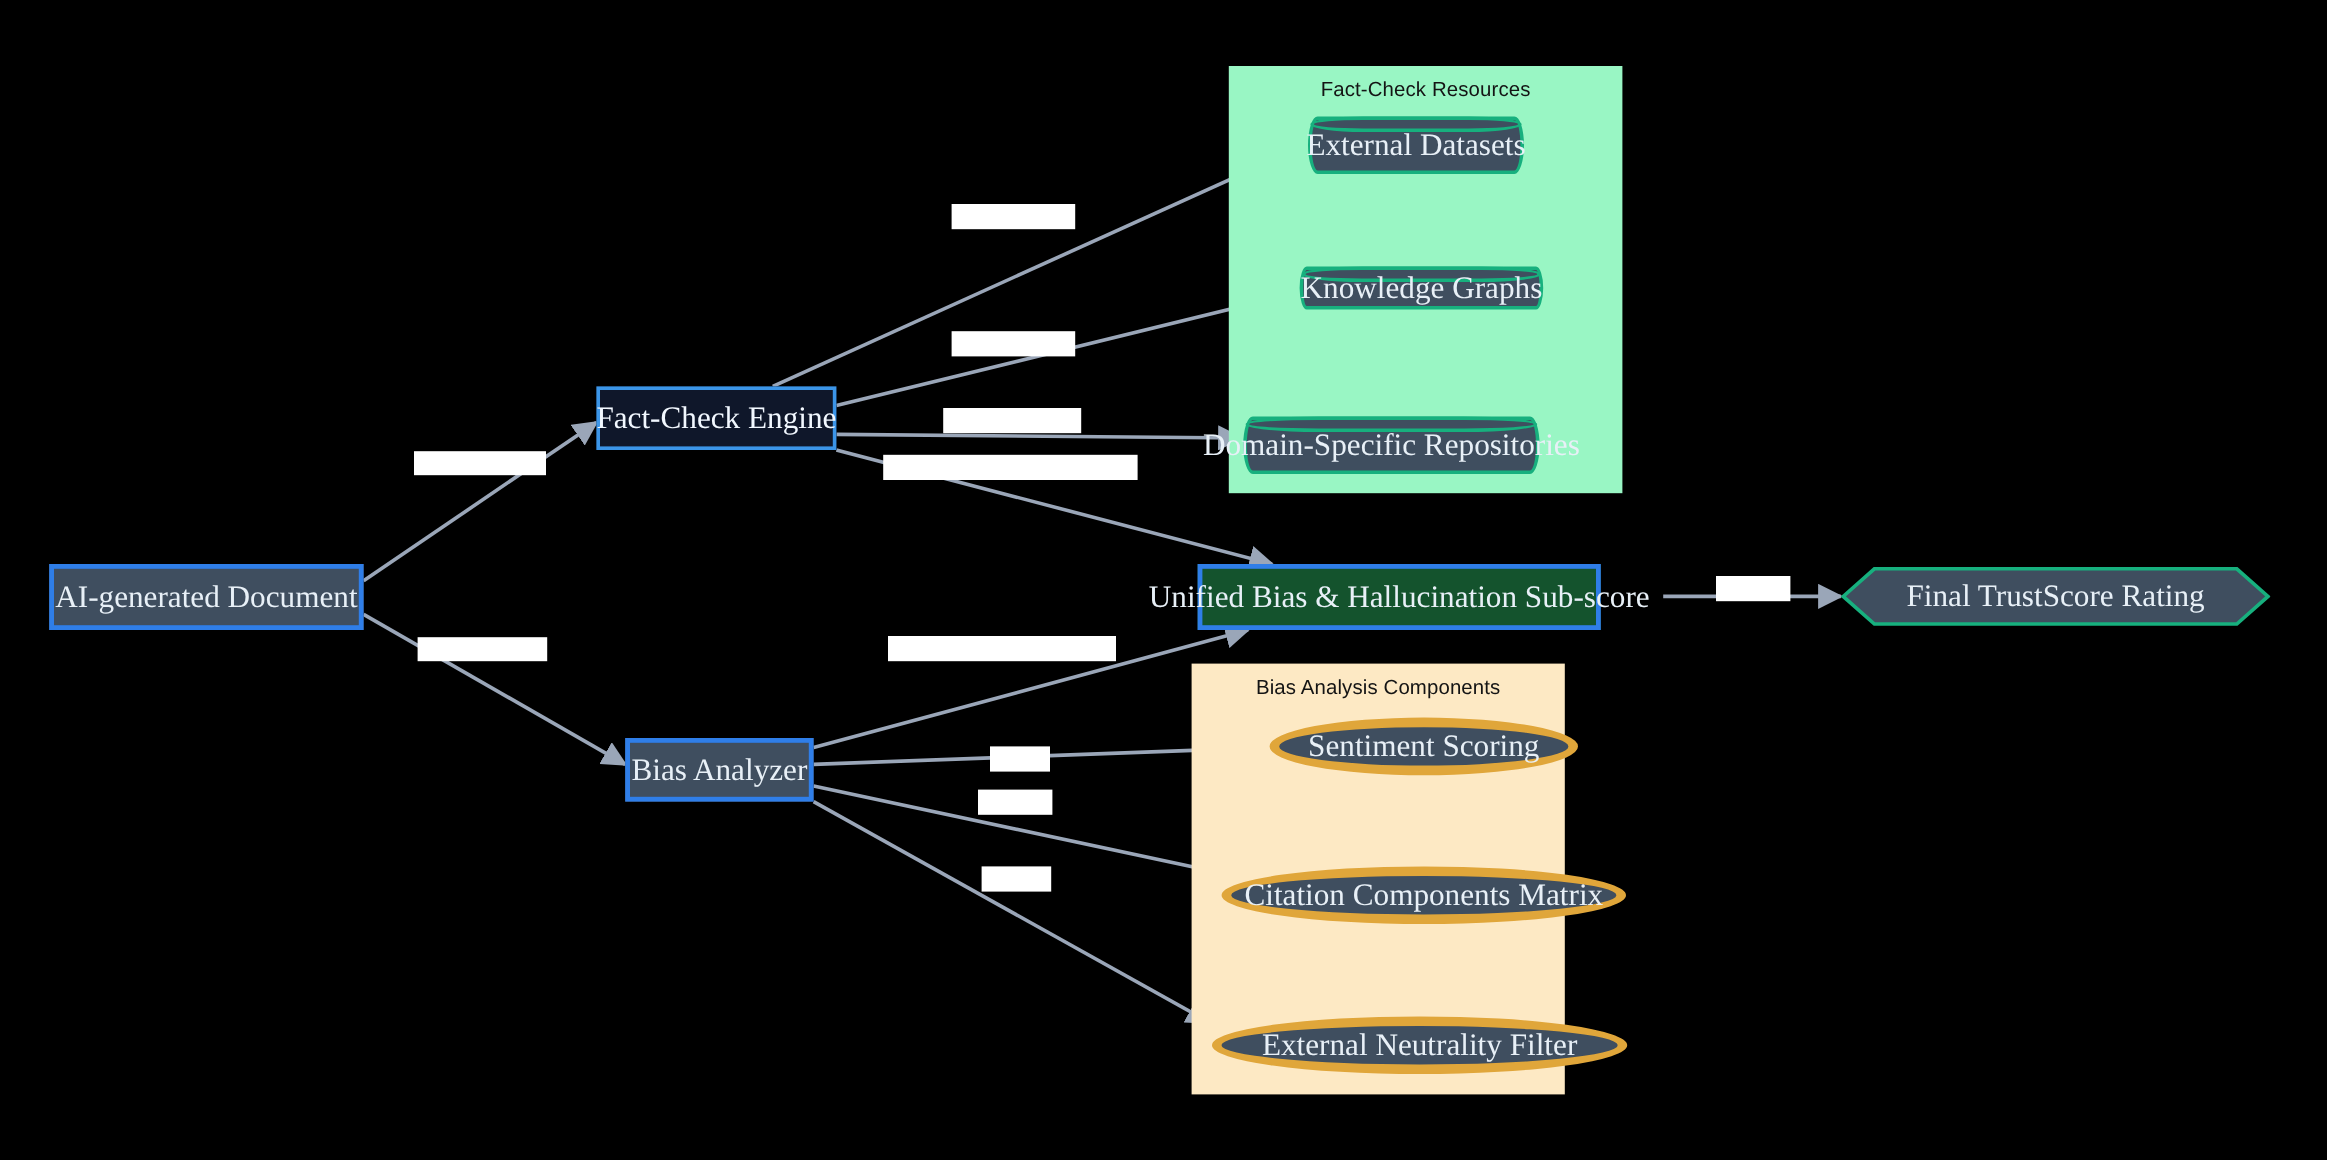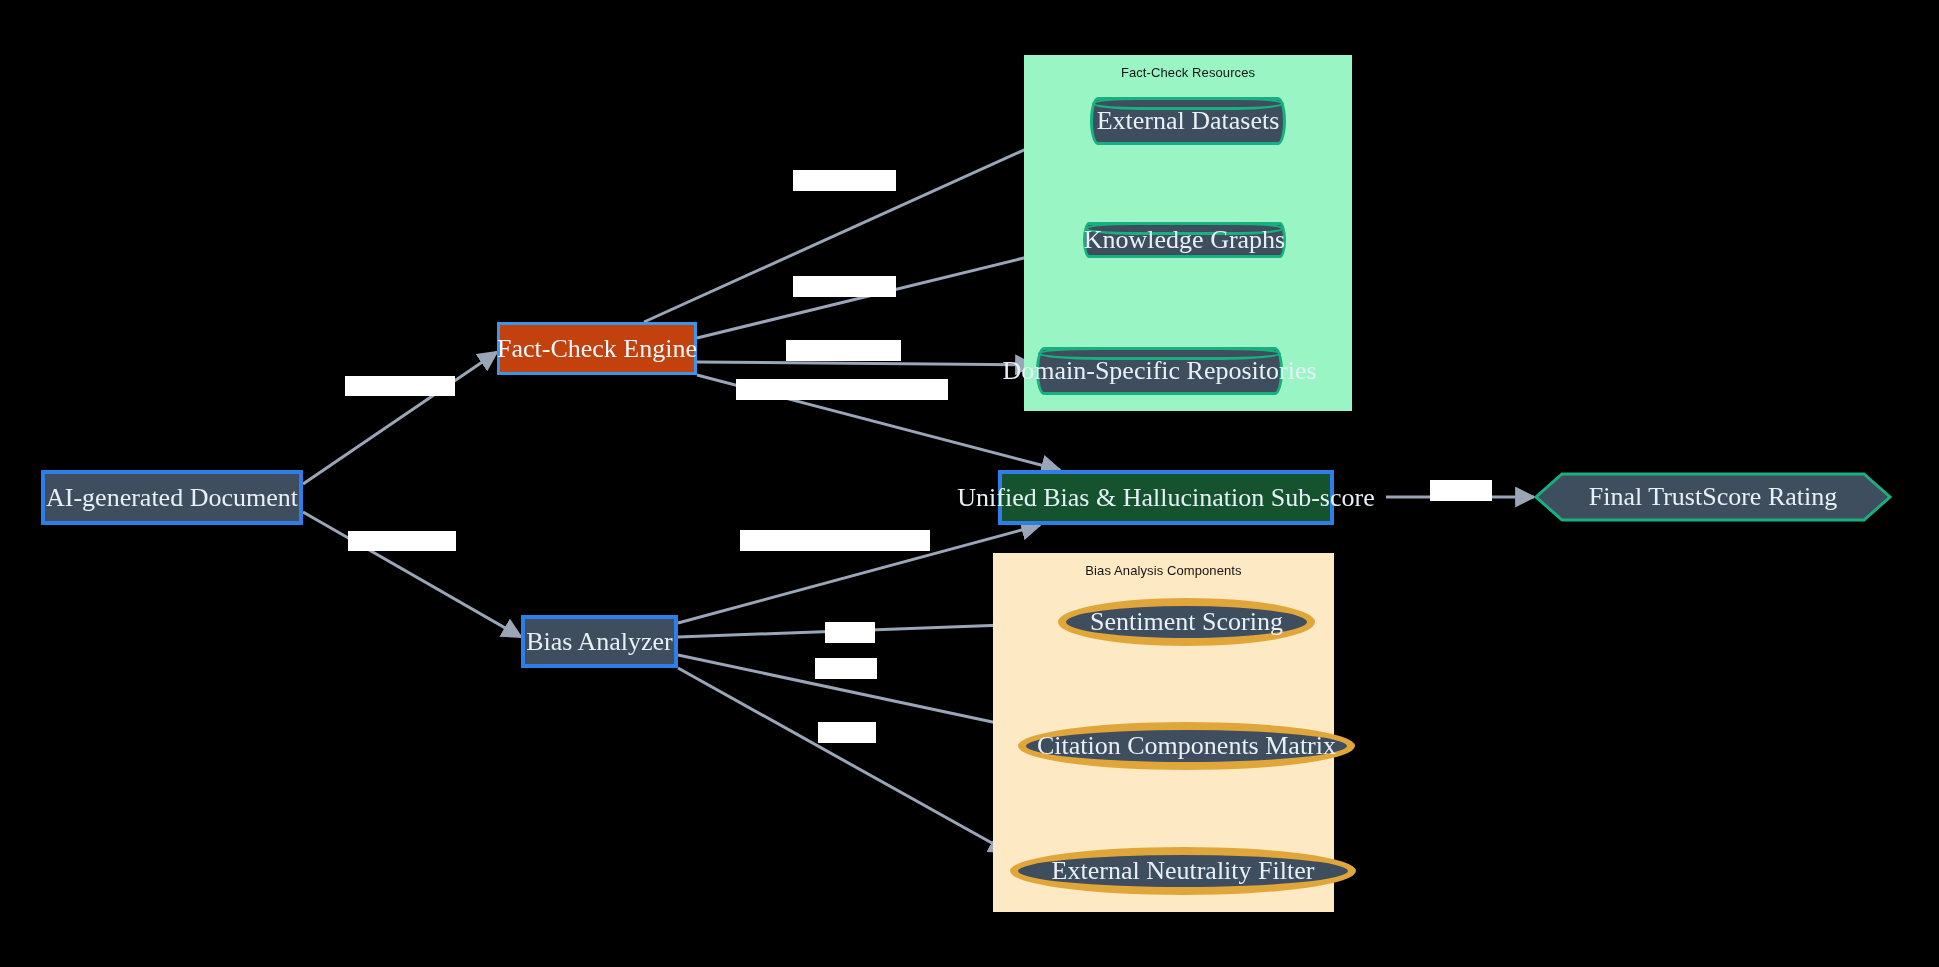--- a/index.html
+++ b/index.html
@@ -3,29 +3,29 @@
 <meta charset="utf-8">
 <style>
   html,body{margin:0;padding:0;background:#000;}
   body{width:1939px;height:967px;overflow:hidden;font-family:"Liberation Sans",sans-serif;}
   #stage{position:relative;width:1939px;height:967px;background:#000;}
   svg#wires{position:absolute;left:0;top:0;width:1939px;height:967px;}
 
   .cluster{position:absolute;box-sizing:border-box;}
   .cluster-title{
     position:absolute;left:0;right:0;top:10px;text-align:center;
-    font-family:"Liberation Sans",sans-serif;font-size:13px;color:#141414;
+    font-family:"Liberation Sans",sans-serif;font-size:17px;color:#141414;
     letter-spacing:.1px;
   }
 
   .node{position:absolute;box-sizing:border-box;display:flex;align-items:center;justify-content:center;
         font-family:"Liberation Serif",serif;color:#e8f0f7;font-size:26px;white-space:nowrap;}
 
   .rect{background:#3f4e5f;border:4px solid #fef9c3;}
-  .rect.active{background:#c2410c;border:3px solid #3b95e8;color:#f2f8ff;}
+  .rect.active{background:#0f172a;border:3px solid #3b95e8;color:#f2f8ff;}
 
   .cyl{background:#3f4e5f;border:3px solid #17b07e;border-radius:10px/30px;}
   .cyl:before{content:"";position:absolute;left:-1px;right:-1px;top:-3px;height:13px;
         border:3px solid #17b07e;border-radius:50%/100%;background:#3f4e5f;box-sizing:border-box;}
   .cyl .lbl{position:relative;z-index:2;}
 
   .ellipse{background:#3f4e5f;border:8px solid #f0abfc;border-radius:50%;}
 
   .hex{background:#3f4e5f;}
   .hex .hexshape{position:absolute;left:0;top:0;width:100%;height:100%;}
@@ -58,36 +58,36 @@
         <path d="M 678 668 L 1008 852" fill="none" stroke="#9aa6b8" stroke-width="3" marker-end="url(#arrow)"></path>
         <path d="M 678 623 L 1040 525" fill="none" stroke="#9aa6b8" stroke-width="3" marker-end="url(#arrow)"></path>
         <path d="M 1386 497 L 1534 497" fill="none" stroke="#9aa6b8" stroke-width="3" marker-end="url(#arrow)"></path>
       </g>
   </svg>
 
   <div id="cluster-layer">
       <div class="cluster" style="left: 1024px; top: 55px; width: 328px; height: 356px; background: rgb(153, 246, 196);">
         <div class="cluster-title">Fact-Check Resources</div>
       </div>
-      <div class="cluster" style="left: 993px; top: 553px; width: 341px; height: 359px; background: rgb(253, 233, 196);">
+      <div class="cluster" style="left: 993px; top: 553px; width: 311px; height: 359px; background: rgb(253, 233, 196);">
         <div class="cluster-title">Bias Analysis Components</div>
       </div>
     </div>
 
   <div id="node-layer">
       <div class="node rect" style="left: 41px; top: 470px; width: 262px; height: 55px; background: rgb(63, 78, 95); border-color: rgb(47, 126, 232);">
         <span class="lbl">AI-generated Document</span>
       </div>
       <div class="node rect active" style="left: 497px; top: 322px; width: 200px; height: 53px;">
         <span class="lbl">Fact-Check Engine</span>
       </div>
       <div class="node rect" style="left: 521px; top: 615px; width: 157px; height: 53px; background: rgb(63, 78, 95); border-color: rgb(47, 126, 232);">
         <span class="lbl">Bias Analyzer</span>
       </div>
-      <div class="node cyl" style="left: 1090px; top: 97px; width: 196px; height: 48px; background: rgb(63, 78, 95); border-color: rgb(23, 176, 126);">
+      <div class="node cyl" style="left: 1090px; top: 97px; width: 180px; height: 48px; background: rgb(63, 78, 95); border-color: rgb(23, 176, 126);">
         <span class="lbl">External Datasets</span>
       </div>
       <div class="node cyl" style="left: 1083px; top: 222px; width: 203px; height: 36px; background: rgb(63, 78, 95); border-color: rgb(23, 176, 126);">
         <span class="lbl">Knowledge Graphs</span>
       </div>
       <div class="node cyl" style="left: 1036px; top: 347px; width: 247px; height: 48px; background: rgb(63, 78, 95); border-color: rgb(23, 176, 126);">
         <span class="lbl">Domain-Specific Repositories</span>
       </div>
       <div class="node rect" style="left: 986px; top: 470px; width: 336px; height: 55px; background: #14532d; border-color: rgb(47, 126, 232); margin-left: 12px;">
         <span class="lbl">Unified Bias &amp; Hallucination Sub-score</span>

